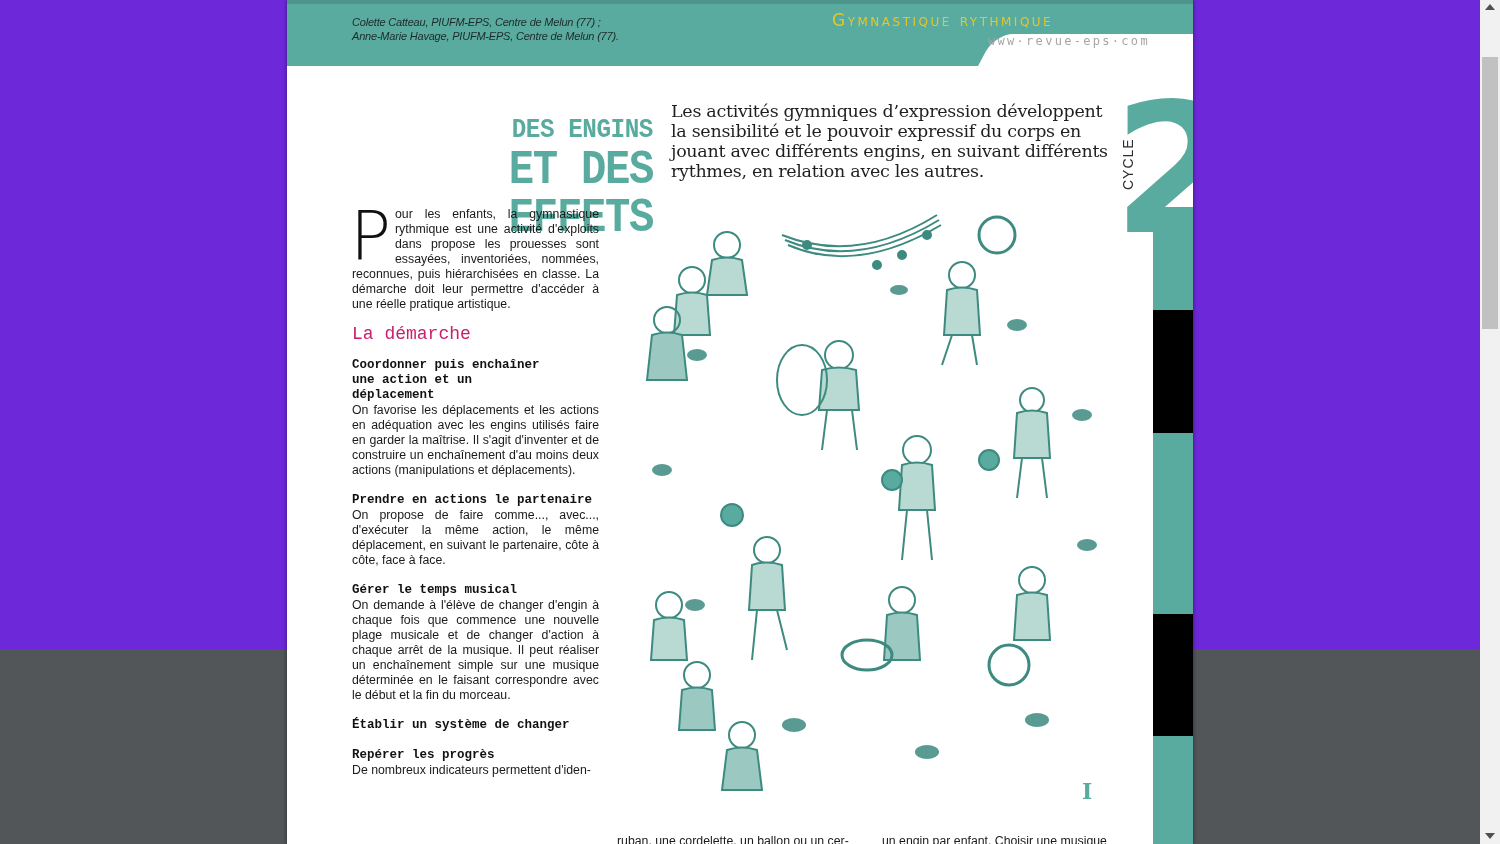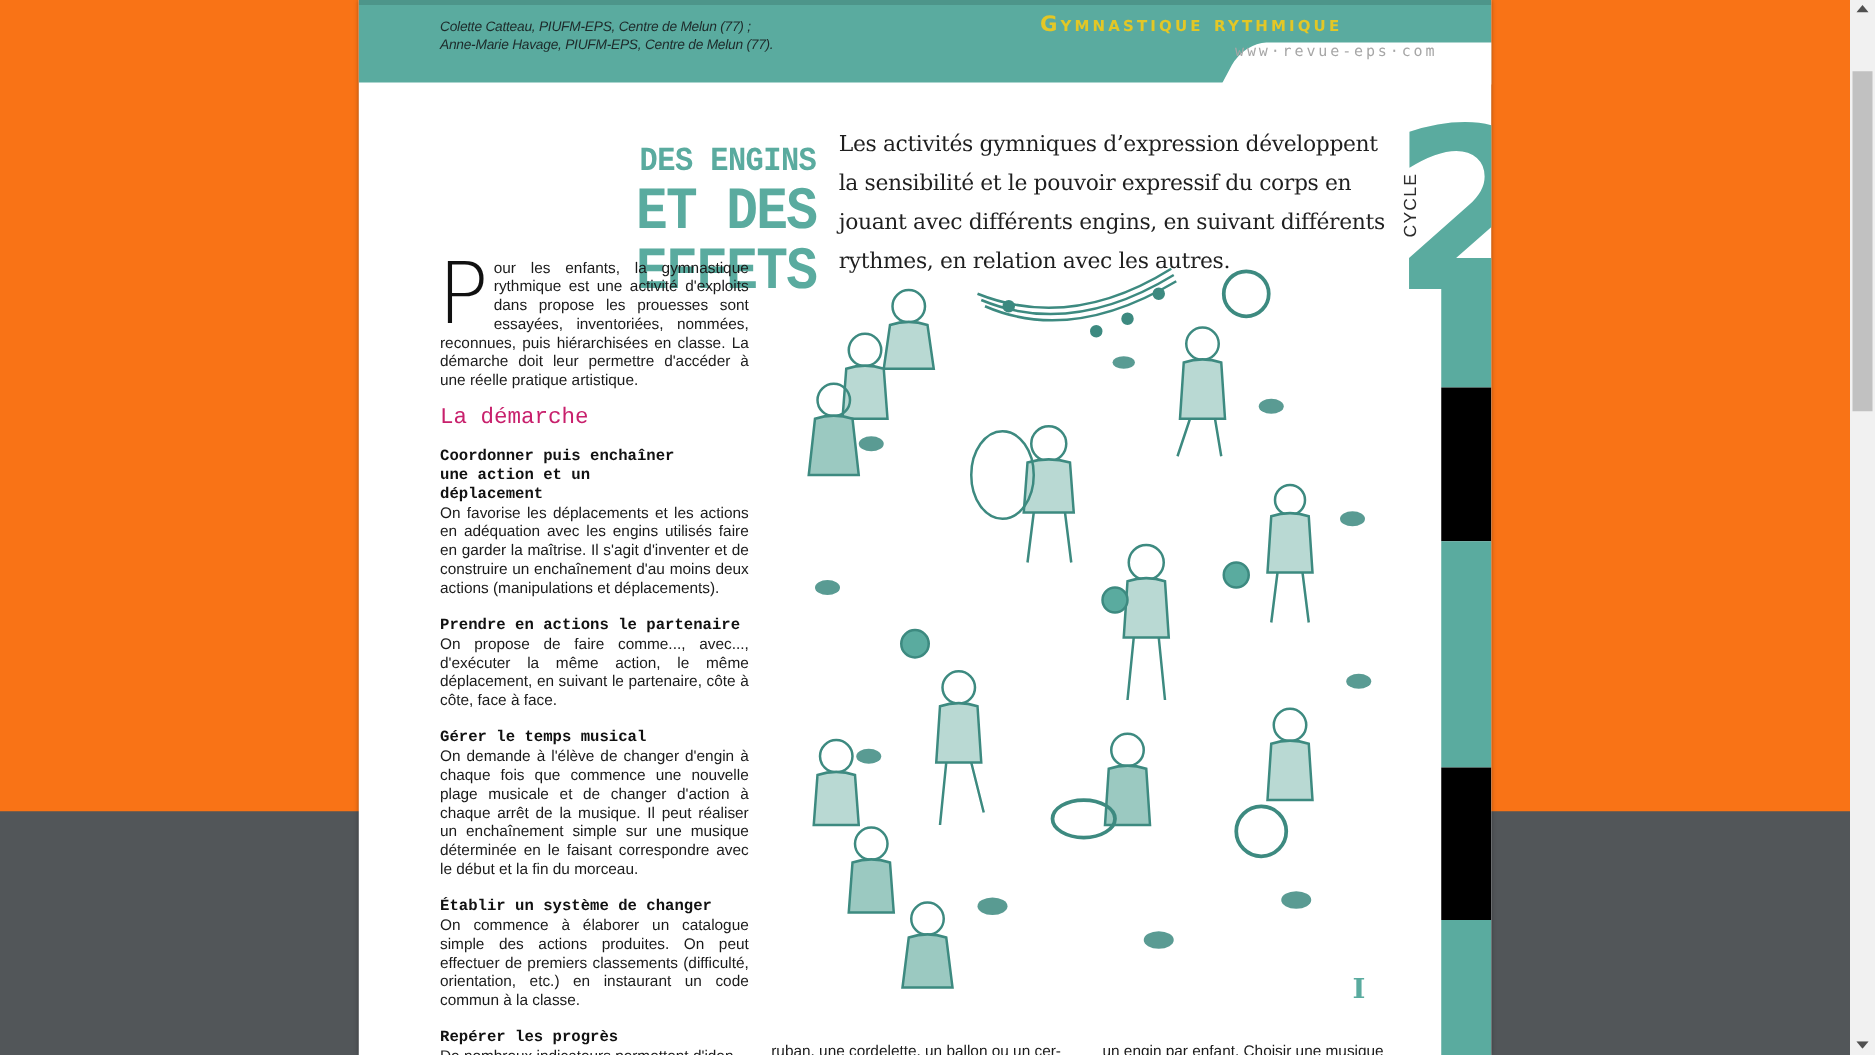--- a/index.html
+++ b/index.html
@@ -1,28 +1,28 @@
 <!DOCTYPE html>
 <html><head>
 <meta charset="utf-8">
 <style>
   * { box-sizing: border-box; margin: 0; padding: 0; }
   html, body { width: 1500px; height: 844px; overflow: hidden; background: #525659; font-family: "Liberation Sans", sans-serif; }
-  .viewer { position: absolute; left: 0; top: 0; width: 1480px; height: 649px; background: #f97316; }
+  .viewer { position: absolute; left: 0; top: 0; width: 1480px; height: 649px; background: #6d28d9; }
   .page { position: absolute; left: 287px; top: 0; width: 906px; height: 844px; background: #ffffff; overflow: hidden; box-shadow: 0 0 4px rgba(0,0,0,0.5); }
   .header-band { position: absolute; left: 0; top: 0; width: 906px; height: 66px; background: #5aab9f; }
   .header-band .topline { position: absolute; left: 0; top: 0; width: 906px; height: 4px; background: #3f7f76; opacity: 0.5; }
   .authors { position: absolute; left: 65px; top: 15px; font-size: 11px; line-height: 14px; font-style: italic; color: #1d2a2a; letter-spacing: -0.2px; }
-  .rubric { position: absolute; left: 545px; top: 10px; font-size: 17px; letter-spacing: 2.5px; color: #e3c726; font-variant: small-caps; font-family: "DejaVu Sans", sans-serif; font-weight: bold; }
+  .rubric { position: absolute; left: 545px; top: 10px; font-size: 17px; letter-spacing: 2.5px; color: #e3c726; font-variant: small-caps; font-family: "DejaVu Sans", sans-serif; }
   .url-tab { position: absolute; left: 690px; top: 34px; width: 216px; height: 34px; background: #fff; border-top-left-radius: 18px; transform: skewX(-28deg); transform-origin: bottom left; }
   .url { position: absolute; left: 701px; top: 34px; font-family: "DejaVu Sans Mono", monospace; font-size: 12px; letter-spacing: 2.3px; color: #a6a6a6; }
   .title-wrap { position: absolute; left: 60px; top: 114px; width: 306px; text-align: right; color: #5aab9f; font-family: Liberation Mono, monospace; font-weight: bold; }
   .title1 { font-size: 27px; line-height: 32px; letter-spacing: -0.5px; transform: scaleX(0.9); transform-origin: right; }
   .title2 { font-size: 48px; line-height: 48px; letter-spacing: -1.5px; transform: scaleX(0.88); transform-origin: right; }
-  .lead { position: absolute; left: 384px; top: 101px; width: 450px; font-family: "DejaVu Serif", serif; font-size: 17.5px; line-height: 31px; color: #1f1f1f; letter-spacing: -0.3px; }
+  .lead { position: absolute; left: 384px; top: 101px; width: 450px; font-family: "DejaVu Serif", serif; font-size: 17.5px; line-height: 20px; color: #1f1f1f; letter-spacing: -0.3px; }
   .cycle-label { position: absolute; left: 833px; top: 190px; transform: rotate(-90deg); transform-origin: left top; font-size: 14px; letter-spacing: 1px; color: #2c2c2c; }
   .cycle-num { position: absolute; left: 826px; top: 80px; font-family: "DejaVu Sans", sans-serif; font-weight: bold; font-size: 180px; line-height: 180px; color: #5aab9f; }
   .stripe { position: absolute; left: 866px; width: 40px; }
   .col1 { position: absolute; left: 65px; top: 207px; width: 247px; font-size: 12.3px; line-height: 15px; color: #1a1a1a; text-align: justify; }
   .dropcap { float: left; font-size: 68px; line-height: 56px; font-weight: 300; margin: 1px 4px 0 -2px; color: #111; font-family: "DejaVu Sans", sans-serif; }
   .h2 { color: #c8206c; font-family: Liberation Mono, monospace; font-size: 18px; margin: 12px 0 16px 0; }
   .h3 { font-family: Liberation Mono, monospace; font-weight: bold; font-size: 12.5px; line-height: 15px; color: #111; text-align: left; }
   .para { margin-bottom: 15px; }
   .illus { position: absolute; left: 330px; top: 205px; width: 490px; height: 610px; }
   .roman { position: absolute; left: 795px; top: 778px; font-family: "DejaVu Serif", serif; font-weight: bold; font-size: 22px; color: #5aab9f; }
@@ -75,21 +75,20 @@
       <div class="para">
         <div class="h3">Prendre en actions le partenaire</div>
         <div>On propose de faire comme..., avec..., d'exécuter la même action, le même déplacement, en suivant le partenaire, côte à côte, face à face.</div>
       </div>
       <div class="para">
         <div class="h3">Gérer le temps musical</div>
         <div>On demande à l'élève de changer d'engin à chaque fois que commence une nouvelle plage musicale et de changer d'action à chaque arrêt de la musique. Il peut réaliser un enchaînement simple sur une musique déterminée en le faisant correspondre avec le début et la fin du morceau.</div>
       </div>
       <div class="para">
         <div class="h3">Établir un système de changer</div>
-        <div>On commence à élaborer un catalogue simple des actions produites. On peut effectuer de premiers classements (difficulté, orientation, etc.) en instaurant un code commun à la classe.</div>
       </div>
       <div class="para">
         <div class="h3">Repérer les progrès</div>
         <div>De nombreux indicateurs permettent d'iden-</div>
       </div>
     </div>
 
     <svg class="illus" viewBox="0 0 490 610">
       <g fill="none" stroke="#3d8a80" stroke-width="2">
 

